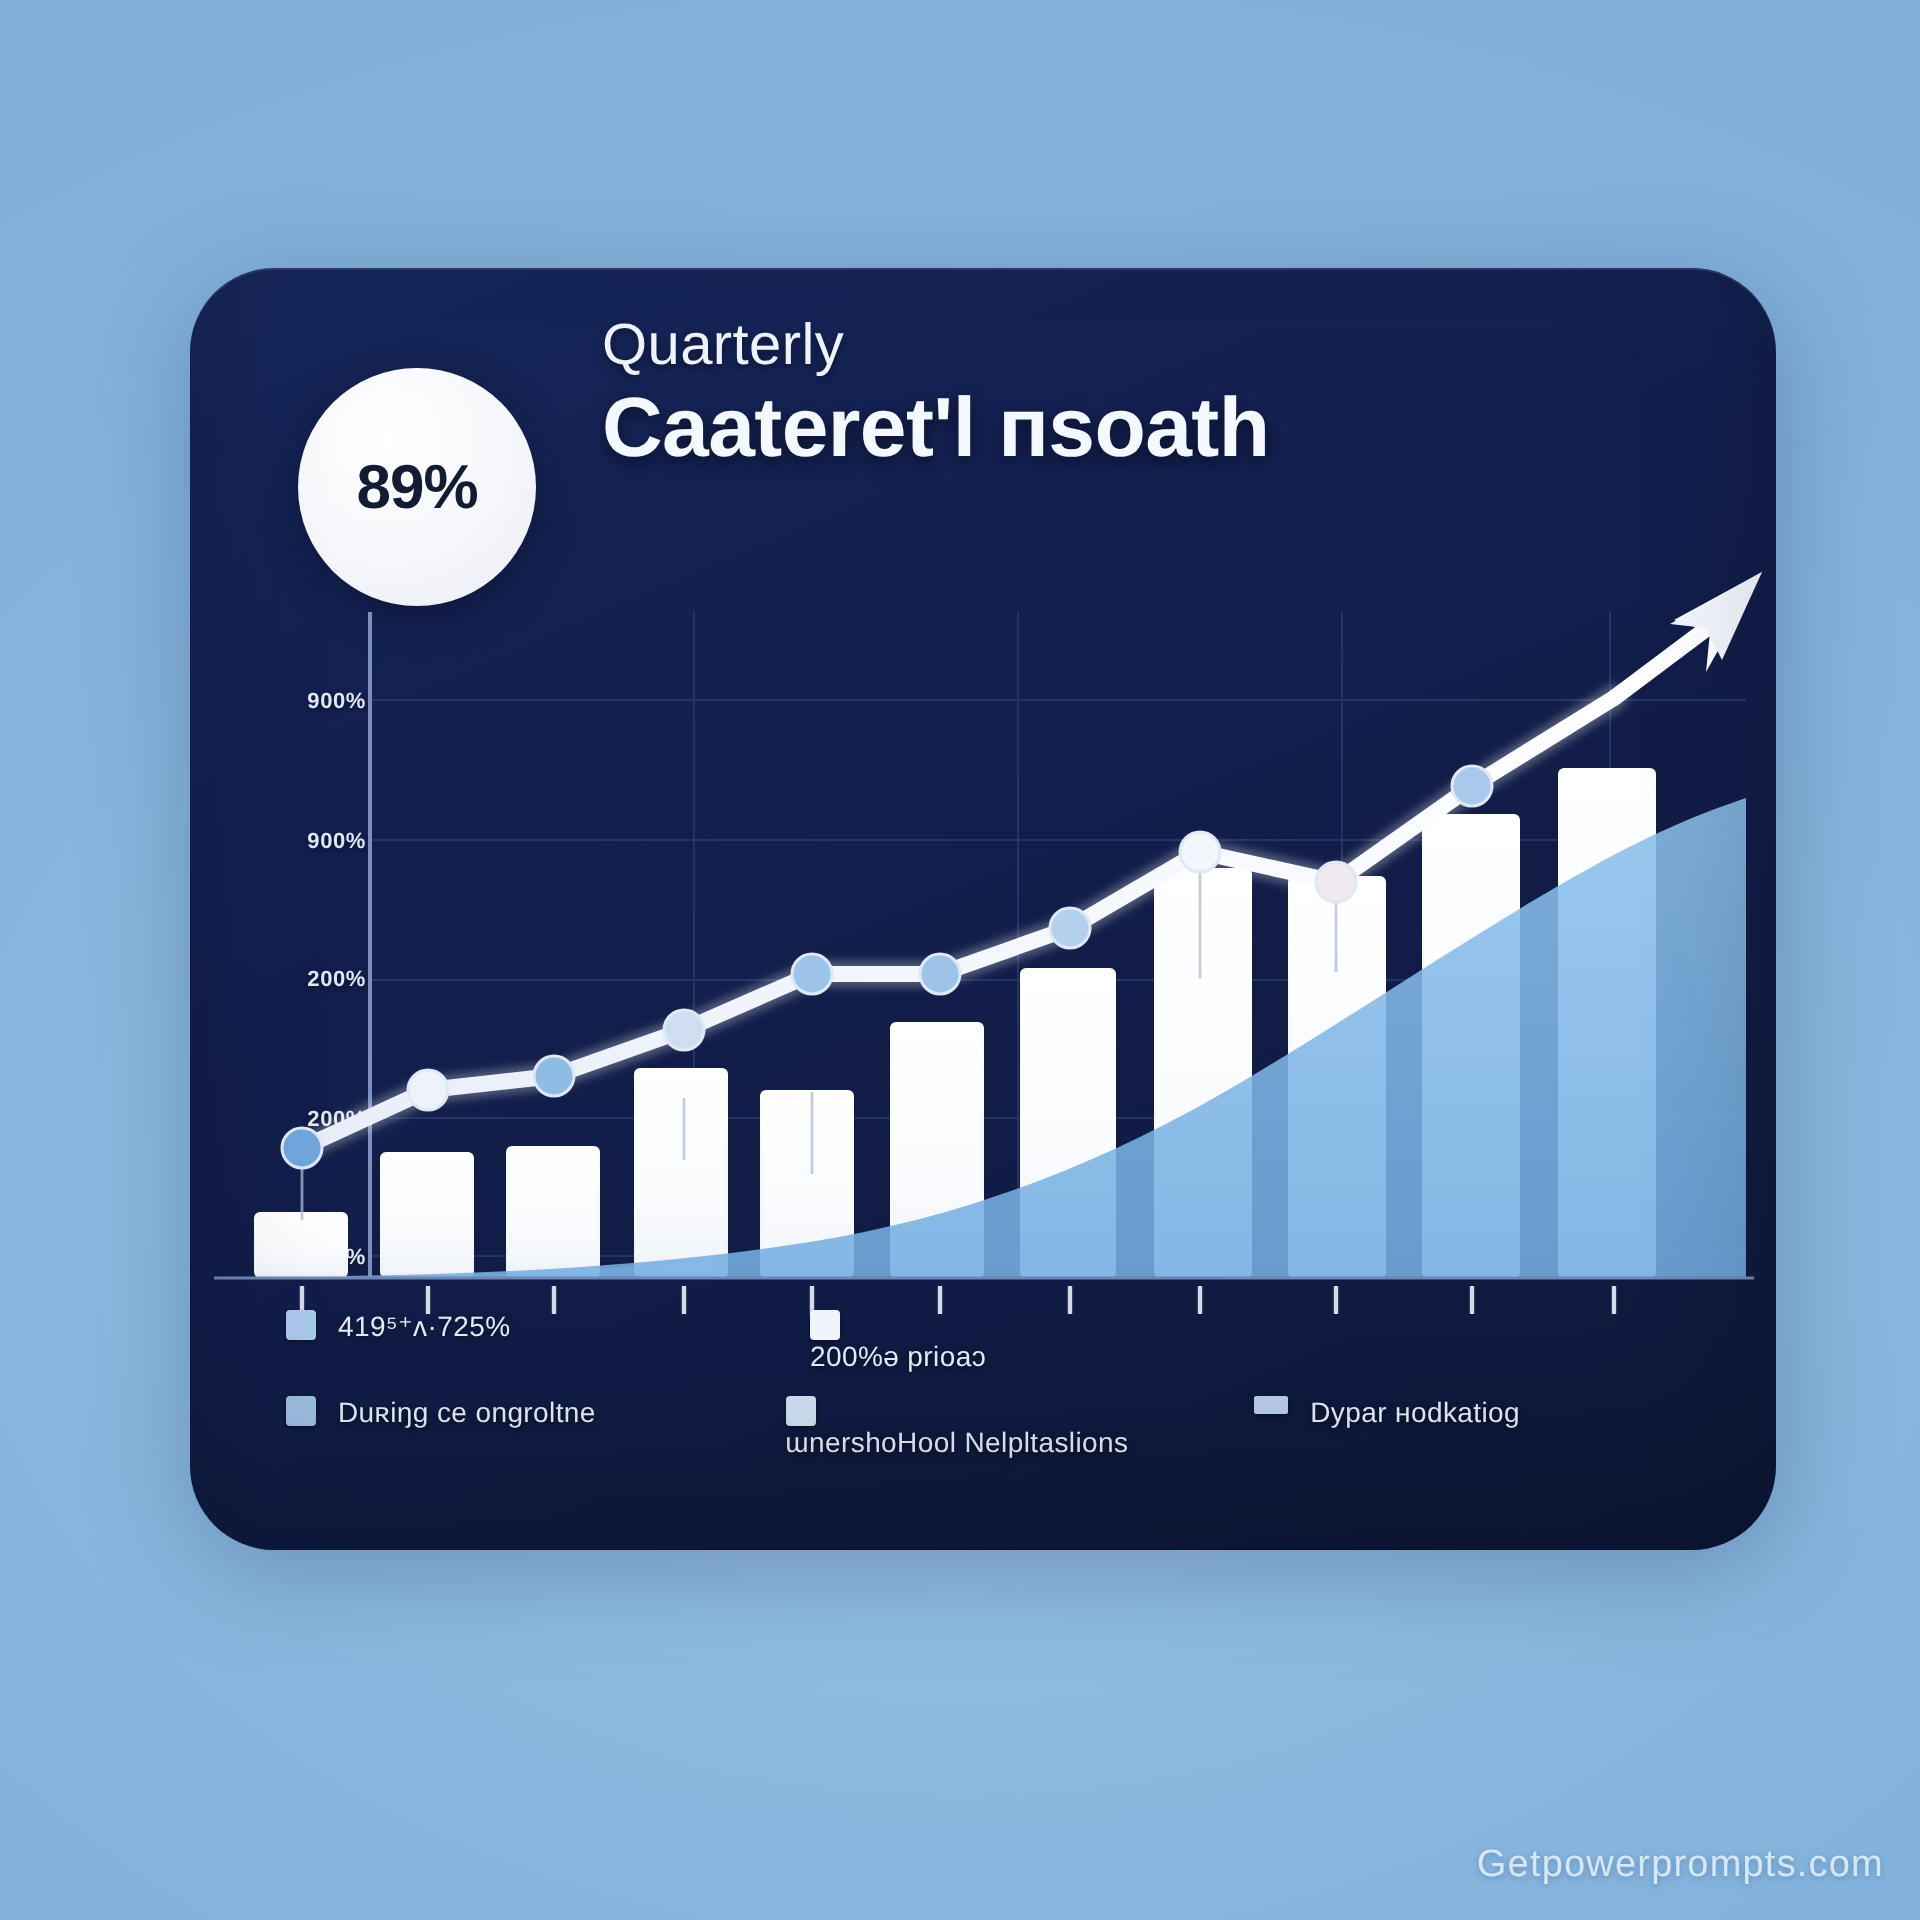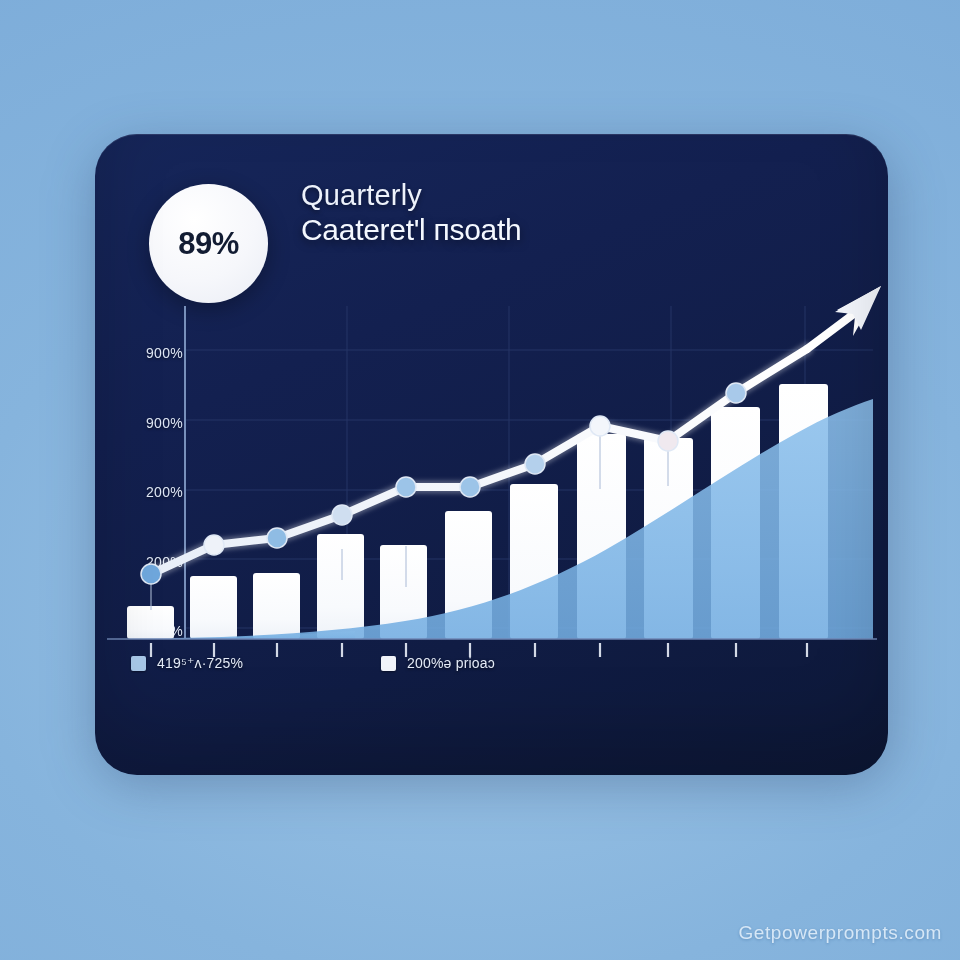--- a/index.html
+++ b/index.html
@@ -37,45 +37,45 @@
   .badge{
     position:absolute;left:54px;top:50px;width:119px;height:119px;border-radius:50%;
     background:radial-gradient(circle at 38% 30%, #ffffff 0%, #f6f7fb 55%, #e9ecf4 100%);
     box-shadow:0 6px 22px rgba(0,0,0,.30);
     display:flex;align-items:center;justify-content:center;
   }
   .badge-text{
     font-size:31px;font-weight:bold;color:#121c33;letter-spacing:-.5px;
     text-shadow:0 1px 0 rgba(255,255,255,.7);
   }
-  .titles{position:absolute;left:206px;top:46px;width:520px;}
+  .titles{position:absolute;left:206px;top:24px;width:520px;}
   .kicker{
     font-size:29px;color:#edf2fb;font-weight:normal;letter-spacing:.2px;
     line-height:1.06;text-shadow:0 2px 5px rgba(0,0,0,.45);
   }
   .headline{
-    font-size:30px;color:#f4f8ff;font-weight:normal;letter-spacing:-.3px;
+    font-size:42px;color:#f4f8ff;font-weight:bold;letter-spacing:-.3px;
     line-height:1.1;margin-top:2px;white-space:nowrap;
     text-shadow:0 3px 8px rgba(0,0,0,.50);
   }
 
   
   .plot{position:absolute;left:0;top:0;width:793px;height:641px;}
   .ylabels{position:absolute;left:26px;top:0;width:62px;height:641px;}
   .ylabel{
-    position:absolute;right:0;font-size:14px;color:#dfe7f5;font-weight:normal;
+    position:absolute;right:0;font-size:11px;color:#dfe7f5;font-weight:bold;
     letter-spacing:.3px;text-shadow:0 1px 3px rgba(0,0,0,.55);white-space:nowrap;
   }
 
   
   .legend{position:absolute;left:36px;top:521px;width:730px;}
   .legend-row{display:flex;}
-  .legend-item{display:flex;align-items:center;margin-bottom:12px;}
+  .legend-item{display:flex;align-items:flex-start;margin-bottom:12px;margin-left:12px;}
   .legend-item.c1{width:250px;}
-  .legend-item.c2{width:234px;}
+  .legend-item.c2{width:234px;flex-direction:column;}
   .legend-item.c3{width:246px;}
   .swatch{
     width:15px;height:15px;border-radius:2px;margin-right:11px;flex:none;
     box-shadow:0 1px 2px rgba(0,0,0,.4);
   }
   .legend-text{
     font-size:14px;color:#e4ebf7;letter-spacing:.2px;white-space:nowrap;
     text-shadow:0 1px 3px rgba(0,0,0,.6);
   }
   .legend-text.dim{color:#c3d0e6;}
@@ -229,18 +229,32 @@
       <div class="legend-row">
         <div class="legend-item c1">
           <span class="swatch" style="background:#a9c9ea"></span>
           <span class="legend-text">419⁵⁺ᴧ·725%</span>
         </div>
         <div class="legend-item c2">
           <span class="swatch" style="background:#f1f4fa"></span>
           <span class="legend-text">200%ǝ prioaɔ</span>
         </div>
       </div>
+      <div class="legend-row">
+        <div class="legend-item c1">
+          <span class="swatch" style="background:#9fc0e3"></span>
+          <span class="legend-text">Duʀiŋg ce ongroltne</span>
+        </div>
+        <div class="legend-item c2">
+          <span class="swatch" style="background:#cfe0f2"></span>
+          <span class="legend-text">ɯnershoHool Nelpltaslions</span>
+        </div>
+        <div class="legend-item c3">
+          <span class="swatch" style="background:#b9cde9;width:17px;height:9px;border-radius:1px"></span>
+          <span class="legend-text">Dypar ʜodkatiog</span>
+        </div>
+      </div>
     </div>
 
   </div>
 
   <div class="watermark">Getpowerprompts.com</div>
 </div>
 
 </body></html>

